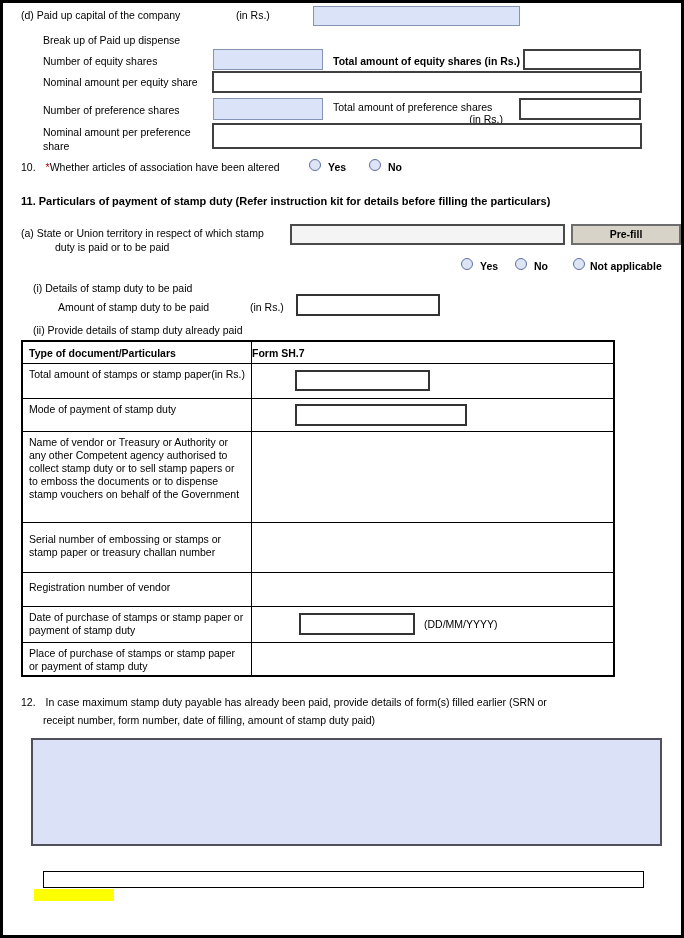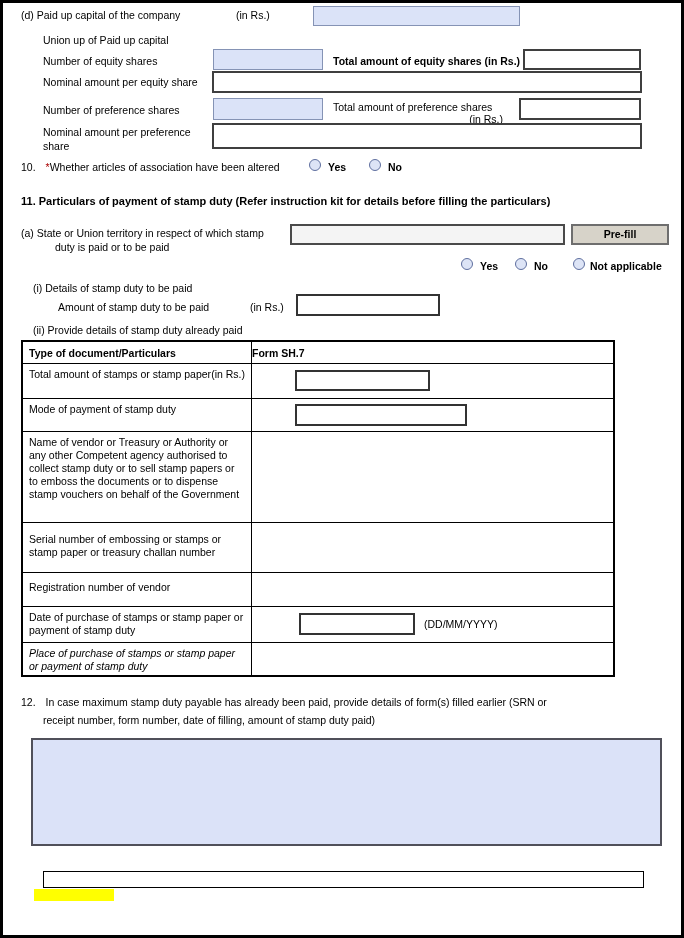--- a/index.html
+++ b/index.html
@@ -36,36 +36,36 @@
     border:2px solid #000; background:#fff;
   }
   .trow { display:flex; border-bottom:1px solid #000; }
   .trow:last-child { border-bottom:none; }
   .tcell-l { width:229px; border-right:1px solid #000; padding:4px 6px 2px 6px; line-height:13px; }
   .tcell-r { flex:1; position:relative; }
   .th { height:22px; }
   .th .tcell-l { padding-top:5px; }
   .th .tcell-r { line-height:22px; }
   .tr0 { height:35px; } .tr1 { height:33px; } .tr2 { height:91px; }
-  .tr3 { height:50px; } .tr4 { height:34px; } .tr5 { height:36px; } .tr6 { height:32px;font-style:italic; }
+  .tr3 { height:50px; } .tr4 { height:34px; } .tr5 { height:36px; } .tr6 { height:32px; }
   .cell-split { display:flex; justify-content:space-between; }
   .wrap { white-space:normal; }
 
   .yellow-mark { background:#ffff00; }
 </style>
 </head>
 <body>
 
 <div class="page">
 
   <div class="abs" style="left:18px; top:6px;">(d) Paid up capital of the company</div>
   <div class="abs" style="left:233px; top:6px;">(in Rs.)</div>
   <input class="abs lav-input" style="left: 310px; top: 3px; width: 207px; height: 20px;">
 
-  <div class="abs" style="left:40px; top:31px;">Union up of Paid up capital</div>
+  <div class="abs" style="left:40px; top:31px;">Break up of Paid up dispense</div>
 
   <div class="abs" style="left:40px; top:52px;">Number of equity shares</div>
   <input class="abs lav-input" style="left: 210px; top: 46px; width: 110px; height: 21px;">
   <div class="abs" style="left:330px; top:52px;font-weight:bold;">Total amount of equity shares (in Rs.)</div>
   <input class="abs white-input" style="left: 520px; top: 46px; width: 118px; height: 21px;">
 
   <div class="abs" style="left:40px; top:73px;">Nominal amount per equity share</div>
   <input class="abs white-input" style="left: 209px; top: 68px; width: 430px; height: 22px;">
 
   <div class="abs" style="left:40px; top:101px;">Number of preference shares</div>
@@ -88,21 +88,21 @@
   <span class="abs radio" style="left:306px; top:156px;"></span>
   <span class="abs radio-label" style="left:325px; top:158px;">Yes</span>
   <span class="abs radio" style="left:366px; top:156px;"></span>
   <span class="abs radio-label" style="left:385px; top:158px;">No</span>
 
   <div class="abs b" style="left:18px; top:192px; font-size:11px;">11. Particulars of payment of stamp duty (Refer instruction kit for details before filling the particulars)</div>
 
   <div class="abs" style="left:18px; top:224px;">(a) State or Union territory in respect of which stamp</div>
   <div class="abs" style="left:52px; top:238px;">duty is paid or to be paid</div>
   <input class="abs gray-input" style="left: 287px; top: 221px; width: 275px; height: 21px;">
-  <button class="abs prefill-btn" style="left:568px; top:221px; width:98px; height:21px;">Pre-fill</button>
+  <button class="abs prefill-btn" style="left:568px; top:221px; width:110px; height:21px;">Pre-fill</button>
 
   <span class="abs radio" style="left:458px; top:255px;"></span>
   <span class="abs radio-label" style="left:477px; top:257px;">Yes</span>
   <span class="abs radio" style="left:512px; top:255px;"></span>
   <span class="abs radio-label" style="left:531px; top:257px;">No</span>
   <span class="abs radio" style="left:570px; top:255px;"></span>
   <span class="abs radio-label" style="left:587px; top:257px;">Not applicable</span>
 
   <div class="abs" style="left:30px; top:279px;">(i) Details of stamp duty to be paid</div>
   <div class="abs" style="left:55px; top:298px;">Amount of stamp duty to be paid</div>

